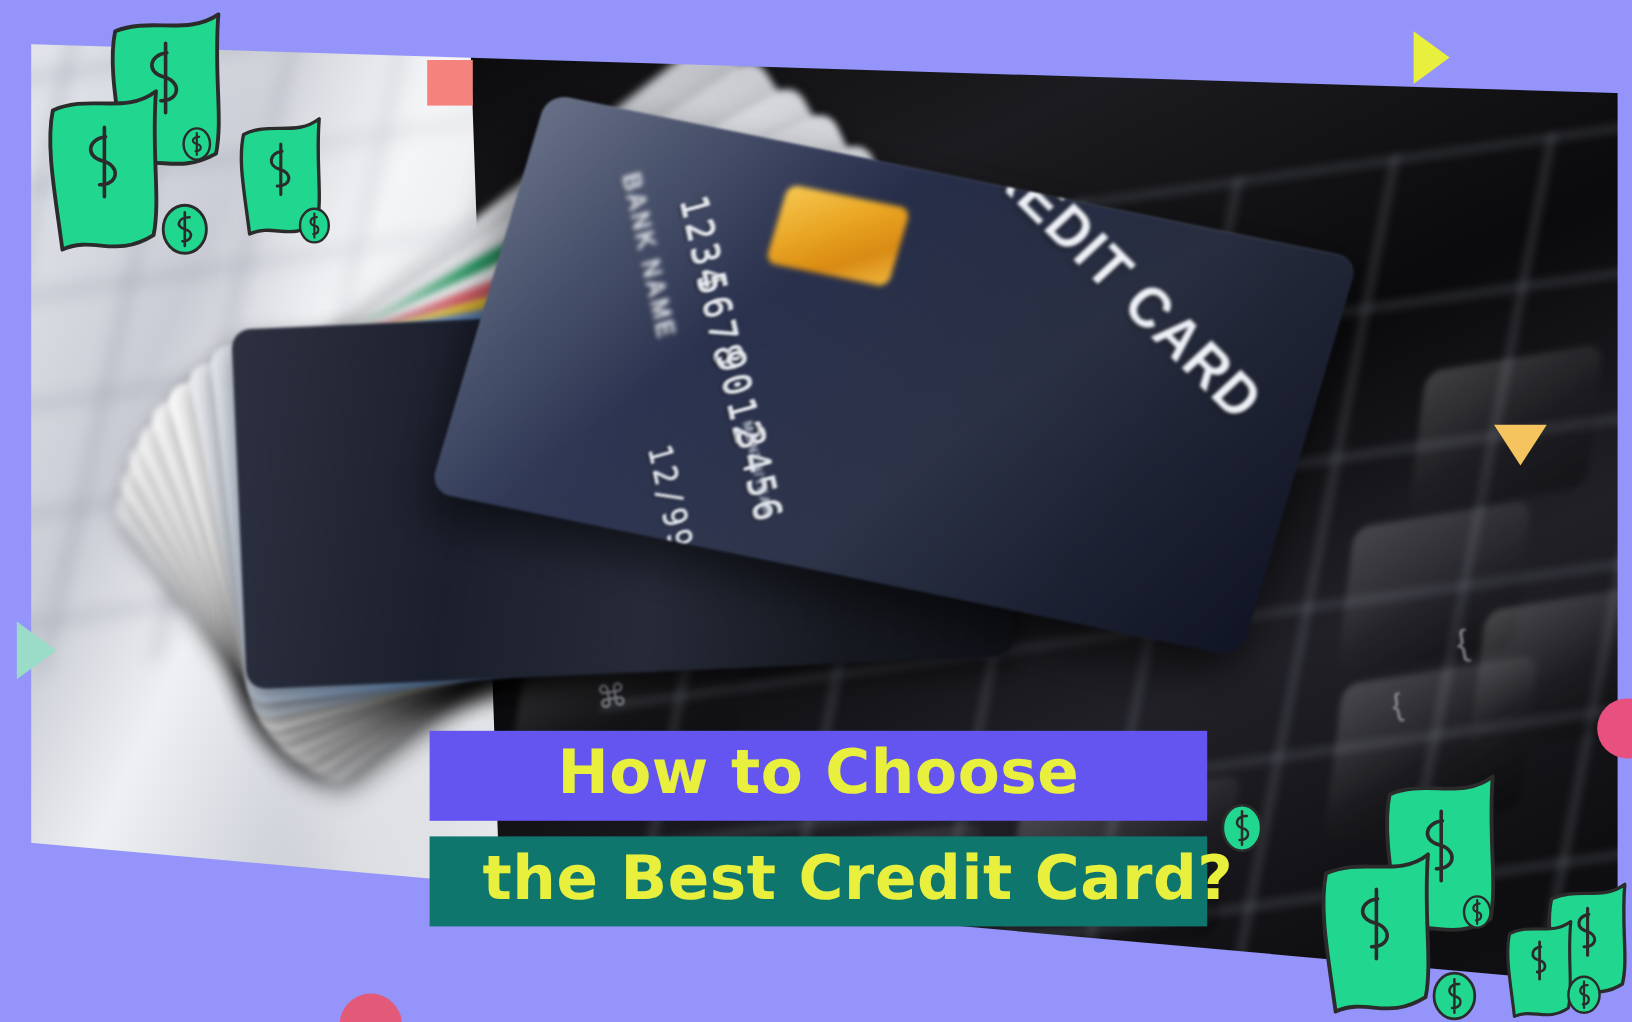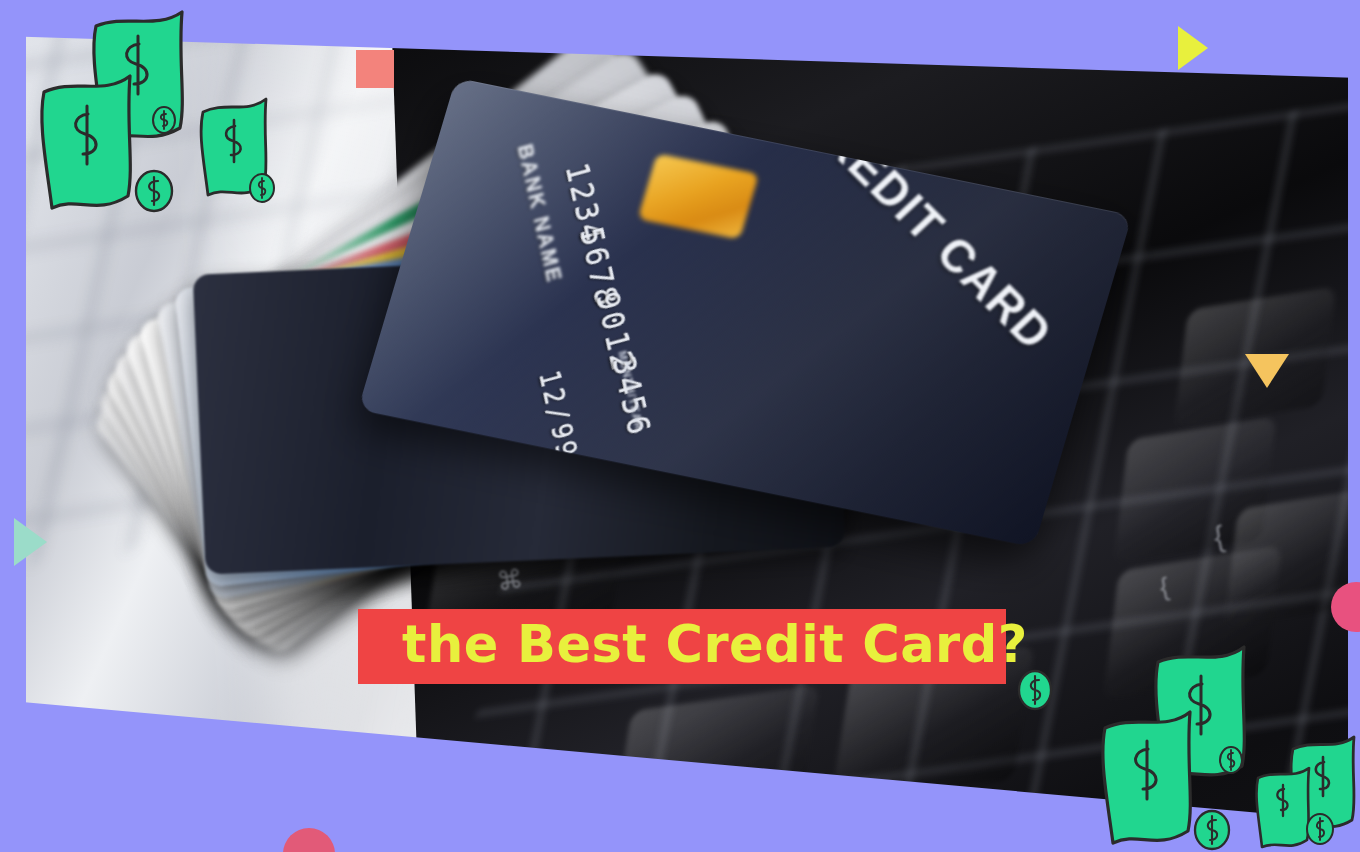--- a/index.html
+++ b/index.html
@@ -397,18 +397,21 @@
     </svg>
   </div>
   <div class="money" style="left:1305px;top:812px;">
     <svg width="30" height="34" viewBox="0 0 30 34">
       <ellipse cx="15" cy="17" rx="13" ry="15" fill="#21d68f" stroke="#2b2b2b" stroke-width="2"></ellipse>
       <path d="M18 9 C11 9 10 16 15 17 C21 18 20 25 14 25 M15 6 L15 28" fill="none" stroke="#2b2b2b" stroke-width="1.9" stroke-linecap="round"></path>
     </svg>
   </div>
 
   <div class="title-wrap">
-    <div class="title-bar" style="background:#ef4444;padding-left:44px;">
+    <div class="title-bar" style="background:#6455f0;">
+      <div class="title-text" style="color:#e8f03d;">How to Choose</div>
+    </div>
+    <div class="title-bar" style="background:#0f766e;padding-left:44px;">
       <div class="title-text" style="color:#e8f03d;">the Best Credit Card?</div>
     </div>
   </div>
 
 </div>
 
 </body></html>

